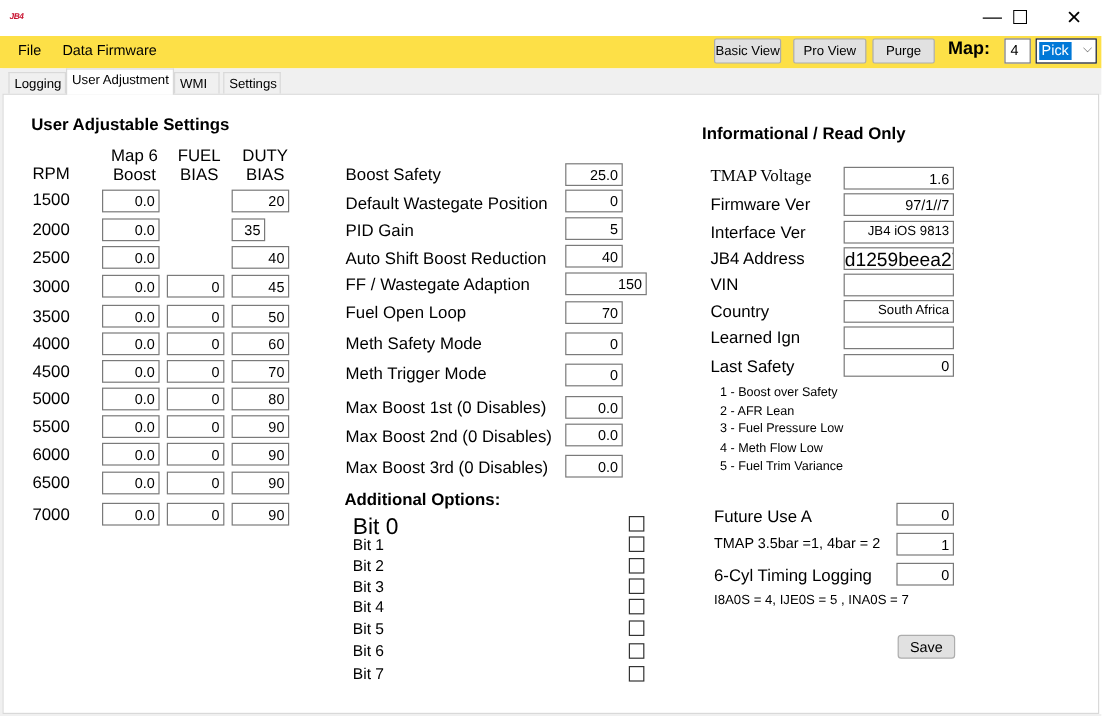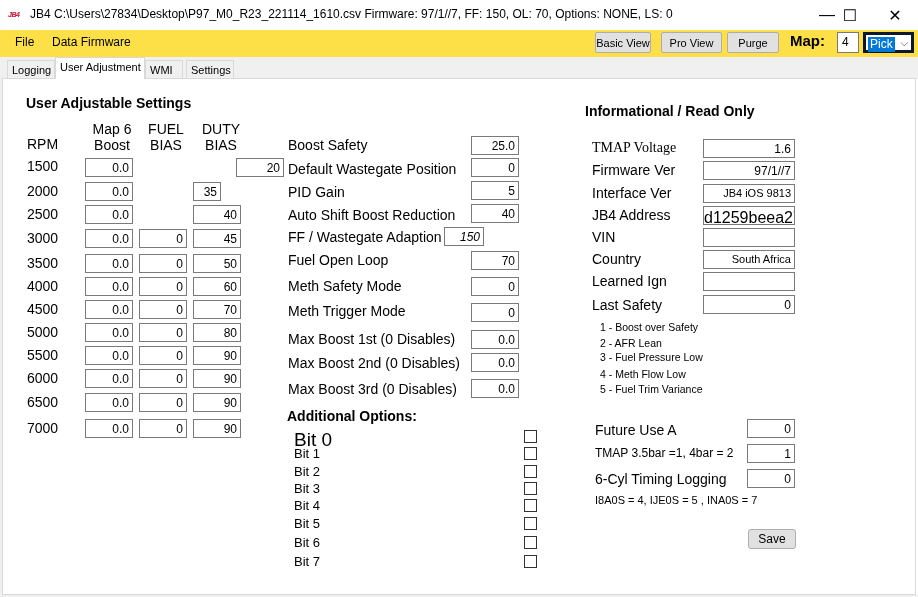--- a/index.html
+++ b/index.html
@@ -9,21 +9,21 @@
   .titlebar { position: absolute; left: 0; top: 0; width: 918px; height: 30px; background: #fff; }
   .app-logo { position: absolute; left: 8px; top: 11px; font-size: 7px; font-weight: bold; color: #c8102e; font-style: italic; letter-spacing: -0.5px; }
   .title-text { position: absolute; left: 30px; top: 7px; font-size: 12px; white-space: nowrap; }
   .win-btn { position: absolute; top: 0; width: 46px; height: 30px; display: flex; align-items: center; justify-content: center; font-size: 16px; color: #000; cursor: default; }
 
   .menubar { position: absolute; left: 0; top: 30px; width: 918px; height: 27px; background: #fde047; }
   .menu-item { position: absolute; top: 5px; font-size: 12px; }
   .tool-btn { position: absolute; top: 32px; height: 21px; border: 1px solid #adadad; background: #e1e1e1; border-radius: 2px; font-size: 11px; display: flex; align-items: center; justify-content: center; font-family: "Liberation Sans", sans-serif; }
   .map-label { position: absolute; left: 790px; top: 32px; font-size: 15px; font-weight: bold; }
   .map-input { position: absolute; left: 837px; top: 32px; width: 22px; height: 21px; border: 1px solid #7a7a7a; background: #fff; font-size: 12px; padding: 2px 4px; }
-  .map-select { position: absolute; left: 863px; top: 32px; width: 51px; height: 21px; border: 3px solid #0f172a; background: #fff; font-size: 12px; }
+  .map-select { position: absolute; left: 863px; top: 32px; width: 51px; height: 21px; border: 1px solid #0f172a; background: #fff; font-size: 12px; }
   .map-select .sel { position: absolute; left: 2px; top: 2px; height: 15px; padding: 0 2px; background: #0078d7; color: #fff; line-height: 15px; }
   .map-select .chev { position: absolute; right: 3px; top: 2px; font-size: 10px; color: #555; }
 
   .tabstrip { position: absolute; left: 0; top: 57px; width: 918px; height: 22px; background: #f0f0f0; }
   .tab { position: absolute; top: 3px; height: 19px; border: 1px solid #d9d9d9; border-bottom: none; background: #f0f0f0; font-size: 11px; padding: 3px 4px 0 4px; white-space: nowrap; }
   .tab.active { top: 0; height: 22px; background: #fff; padding-top: 3px; z-index: 2; }
 
   .panel { position: absolute; left: 2px; top: 78px; width: 914px; height: 517px; border: 1px solid #d9d9d9; background: #fff; }
   .outer-left { position: absolute; left: 0; top: 57px; width: 2px; height: 540px; background: #f0f0f0; }
   .outer-bottom { position: absolute; left: 0; top: 595px; width: 918px; height: 2px; background: #f0f0f0; }
@@ -35,21 +35,20 @@
   .field { position: absolute; height: 19px; border: 1px solid #7a7a7a; background: #fff; font-size: 12px; text-align: right; padding: 2px 3px 0 0; font-family: "Liberation Sans", sans-serif; white-space: nowrap; overflow: hidden; }
   .small { font-size: 10.5px; }
   .chk { position: absolute; width: 13px; height: 13px; border: 1px solid #333; background: #fff; }
   .save-btn { position: absolute; left: 748px; top: 529px; width: 48px; height: 20px; border: 1px solid #adadad; background: #e1e1e1; border-radius: 3px; font-size: 12px; display: flex; align-items: center; justify-content: center; }
 </style>
 </head>
 <body>
 
 <div class="titlebar">
   <span class="app-logo">JB4</span>
-  <span class="title-text">JB4 C:\Users\27834\Desktop\P97_M0_R23_221114_1610.csv Firmware: 97/1//7, FF: 150, OL: 70, Options: NONE, LS: 0</span>
   <div class="win-btn" style="left:804px;">
       <span>—</span>
     </div>
   <div class="win-btn" style="left:827px;width:46px;">
       <span>☐</span>
     </div>
   <div class="win-btn" style="left:872px;">
       <span>✕</span>
     </div>
 </div>
@@ -89,21 +88,21 @@
   <div>FUEL</div>
   <div>BIAS</div>
 </div>
 <div class="abs col-h" style="left:198px;top:121px;width:46px;">
   <div>DUTY</div>
   <div>BIAS</div>
 </div>
 
 <span class="abs lbl" style="left:27px;top:158px;">1500</span>
 <div class="field" style="left:85px;top:158px;width:48px;">0.0</div>
-<div class="field" style="left:193px;top:158px;width:48px;margin-left:43px;">20</div>
+<div class="field" style="left:193px;top:158px;width:48px;">20</div>
 
 <span class="abs lbl" style="left:27px;top:183px;">2000</span>
 <div class="field" style="left:85px;top:182px;width:48px;">0.0</div>
 <div class="field" style="left:193px;top:182px;width:28px;">35</div>
 
 <span class="abs lbl" style="left:27px;top:206px;">2500</span>
 <div class="field" style="left:85px;top:205px;width:48px;">0.0</div>
 <div class="field" style="left:193px;top:205px;width:48px;">40</div>
 
 <span class="abs lbl" style="left:27px;top:230px;">3000</span>
@@ -157,21 +156,21 @@
 <span class="abs lbl" style="left:288px;top:161px;">Default Wastegate Position</span>
 <div class="field" style="left:471px;top:158px;width:48px;">0</div>
 
 <span class="abs lbl" style="left:288px;top:184px;">PID Gain</span>
 <div class="field" style="left:471px;top:181px;width:48px;">5</div>
 
 <span class="abs lbl" style="left:288px;top:207px;">Auto Shift Boost Reduction</span>
 <div class="field" style="left:471px;top:204px;width:48px;">40</div>
 
 <span class="abs lbl" style="left:288px;top:229px;">FF / Wastegate Adaption</span>
-<div class="field" style="left:444px;top:227px;width:40px;font-style:italic;">150</div>
+<div class="field" style="left:471px;top:227px;width:68px;">150</div>
 
 <span class="abs lbl" style="left:288px;top:252px;">Fuel Open Loop</span>
 <div class="field" style="left:471px;top:251px;width:48px;">70</div>
 
 <span class="abs lbl" style="left:288px;top:278px;">Meth Safety Mode</span>
 <div class="field" style="left:471px;top:277px;width:48px;">0</div>
 
 <span class="abs lbl" style="left:288px;top:303px;">Meth Trigger Mode</span>
 <div class="field" style="left:471px;top:303px;width:48px;">0</div>
 

